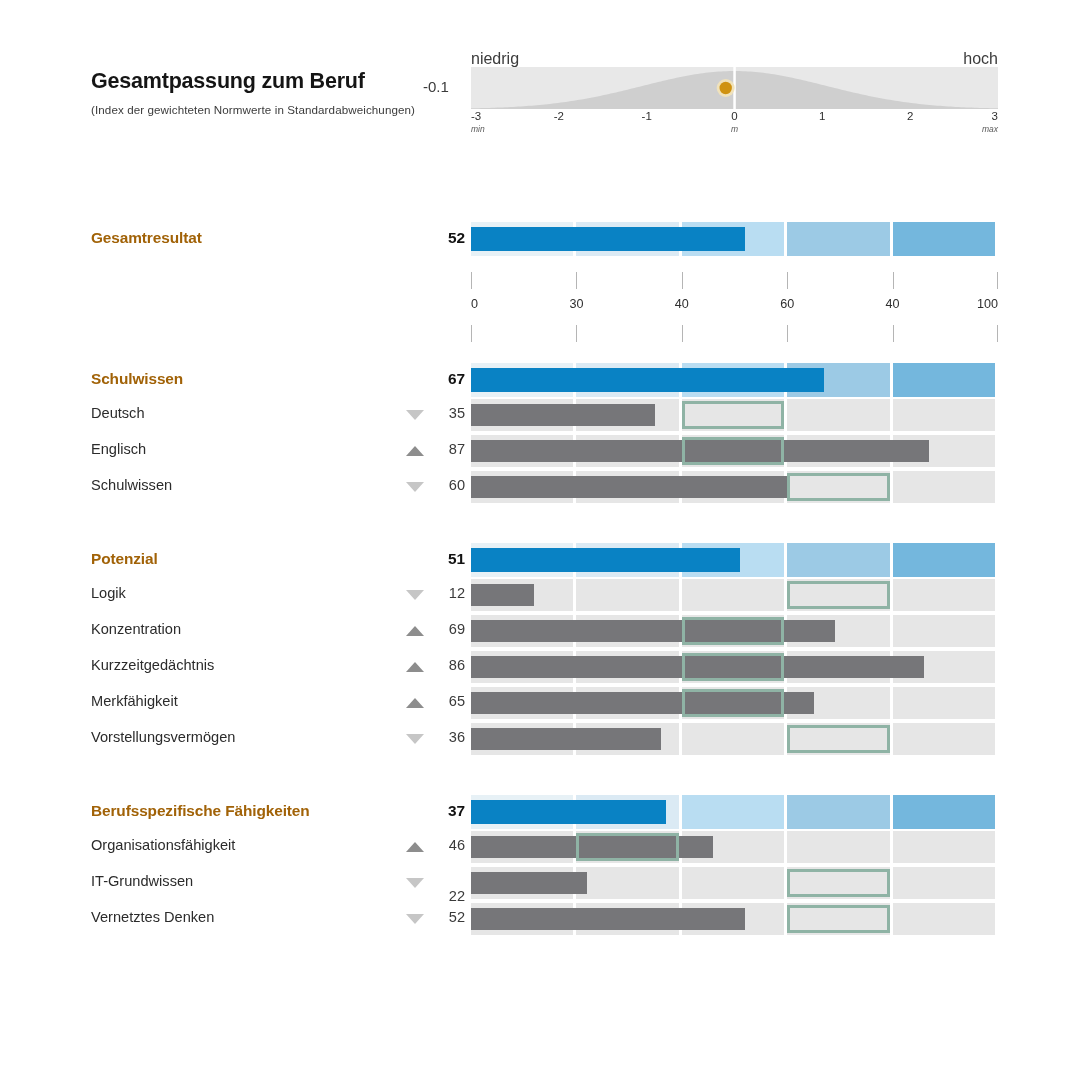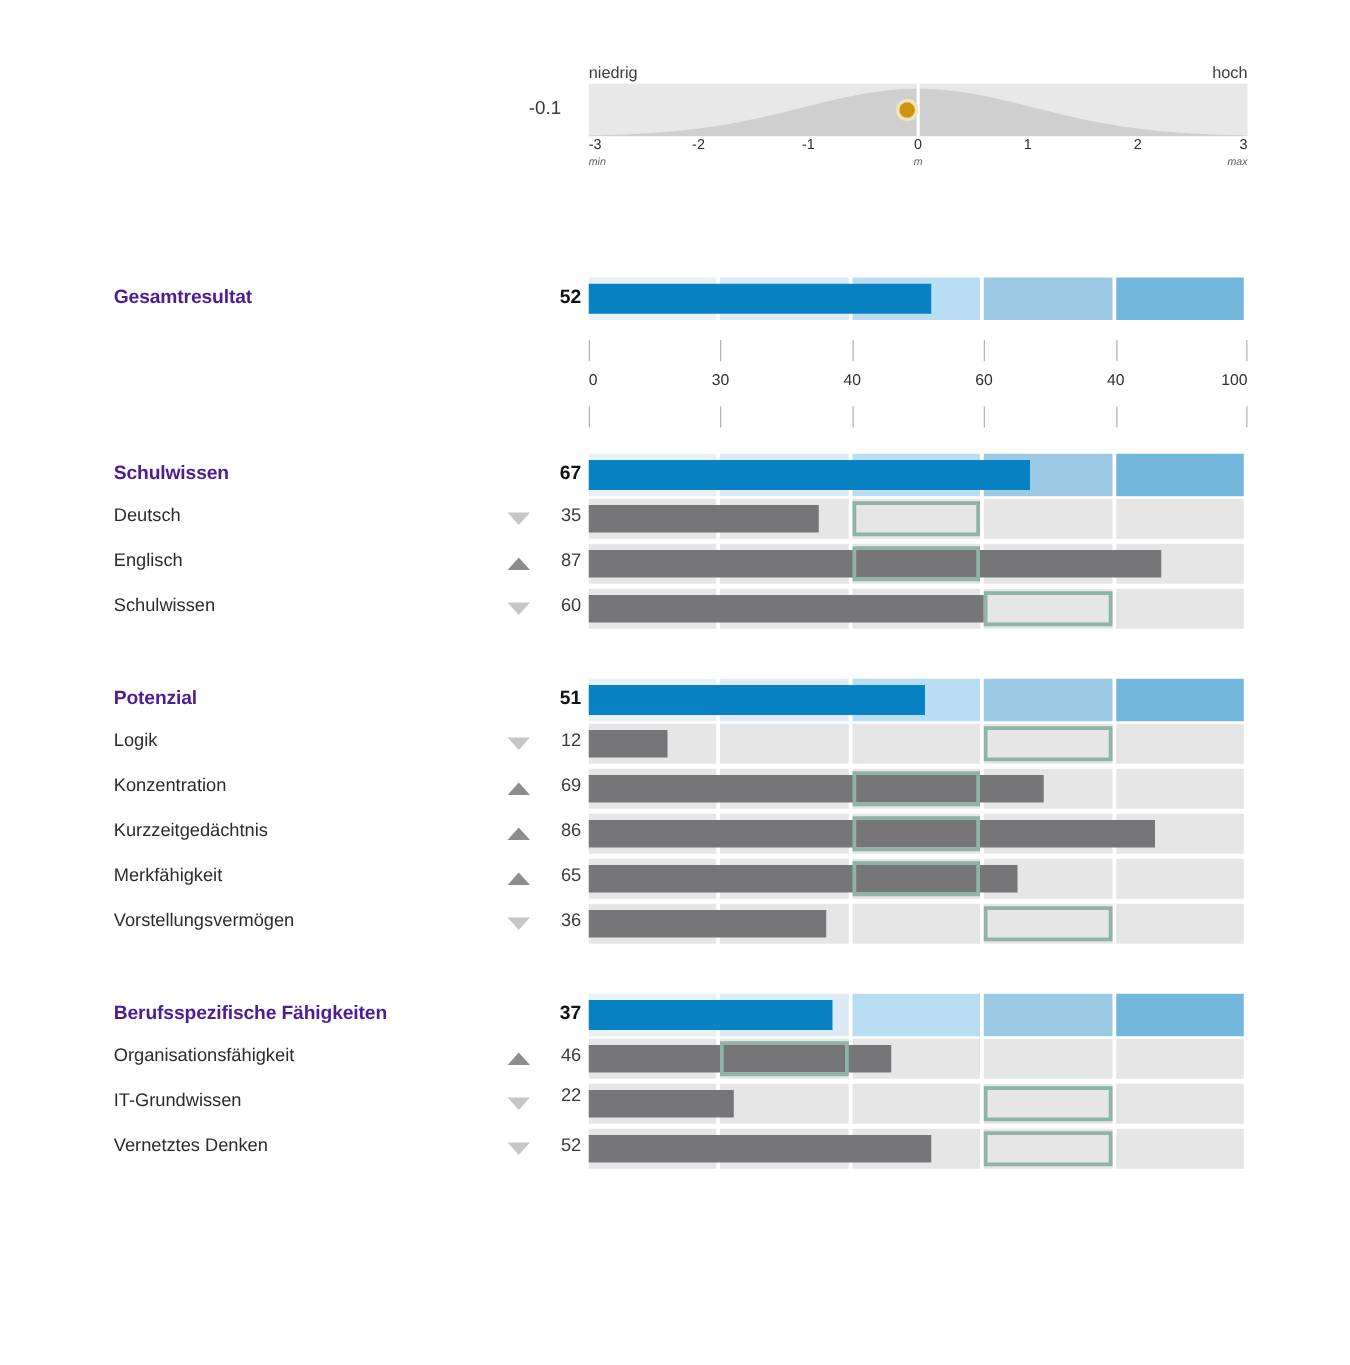--- a/index.html
+++ b/index.html
@@ -12,35 +12,35 @@
 
   
   .hdr{position:absolute;left:91px;top:70px;width:360px;}
   .hdr-title{font-size:21.5px;font-weight:bold;letter-spacing:-0.2px;color:#151515;line-height:1.1;white-space:nowrap;}
   .hdr-sub{font-size:11.6px;color:#3b3b3b;margin-top:9px;letter-spacing:.1px;white-space:nowrap;}
   .hdr-value{position:absolute;left:423px;top:78px;font-size:15px;color:#3b3b3b;}
 
   
   .dist{position:absolute;left:471px;top:67px;width:527px;height:42px;background:#e8e8e8;}
   .dist svg{display:block;}
-  .dist-cap{position:absolute;font-size:13px;color:#3b3b3b;}
+  .dist-cap{position:absolute;font-size:16px;color:#3b3b3b;}
   .cap-low{left:471px;top:50px;}
   .cap-high{left:998px;top:50px;transform:translateX(-100%);text-align:center;}
   .dist-axis{position:absolute;left:471px;top:111px;width:527px;height:24px;}
   .dt{position:absolute;text-align:center;transform:translateX(-50%);}
   .dt .n{font-size:11.5px;color:#2f2f2f;line-height:1;}
   .dt .m{font-size:8.5px;font-style:italic;color:#5a5a5a;line-height:1;margin-top:2px;}
   .dt.first{transform:none;text-align:left;}
   .dt.last{transform:translateX(-100%);text-align:right;}
 
   
   .chart{position:absolute;left:0;top:0;width:1080px;}
   .row{position:absolute;left:0;width:1080px;}
   .row-label{position:absolute;left:91px;font-size:14.6px;color:#2b2b2b;white-space:nowrap;}
-  .row.main .row-label{font-weight:bold;font-size:15.4px;color:#4c1d95;letter-spacing:-.1px;}
+  .row.main .row-label{font-weight:bold;font-size:15.4px;color:#a16207;letter-spacing:-.1px;}
   .row-value{position:absolute;right:615px;font-size:14.6px;color:#3a3a3a;text-align:right;}
   .row.main .row-value{font-weight:bold;color:#121212;font-size:15.4px;}
   .arrow{position:absolute;left:406px;width:20px;height:12px;}
   .arrow i{display:block;width:0;height:0;border-left:9px solid transparent;border-right:9px solid transparent;}
   .arrow.up i{border-bottom:10px solid #8d8d8d;}
   .arrow.down i{border-top:10px solid #c6c6c6;}
 
   
   .track{position:absolute;left:471px;width:527px;}
   .seg{position:absolute;top:0;bottom:0;}
@@ -56,20 +56,24 @@
   .axis .tick.t-dn{bottom:0;height:17px;}
   .axis .lab{position:absolute;top:25px;font-size:12.6px;color:#2f2f2f;transform:translateX(-50%);}
   .axis .lab.first{transform:none;}
   .axis .lab.last{transform:translateX(-100%);}
 </style>
 </head>
 <body>
 
 <div class="page">
 
+  <div class="hdr">
+    <div class="hdr-title">Gesamtpassung zum Beruf</div>
+    <div class="hdr-sub">(Index der gewichteten Normwerte in Standardabweichungen)</div>
+  </div>
   <div class="hdr-value">-0.1</div>
 
   <div class="dist-cap cap-low">niedrig</div>
   <div class="dist-cap cap-high">hoch</div>
 
   <div class="dist">
     <svg width="527" height="42" viewBox="0 0 527 42">
       <path id="bell" fill="#cfcfcf" d="M 0 42 L 0.00 41.36 L 2.64 41.31 L 5.27 41.25 L 7.90 41.19 L 10.54 41.12 L 13.18 41.05 L 15.81 40.98 L 18.45 40.90 L 21.08 40.81 L 23.71 40.72 L 26.35 40.62 L 28.98 40.51 L 31.62 40.40 L 34.26 40.28 L 36.89 40.16 L 39.52 40.02 L 42.16 39.88 L 44.80 39.73 L 47.43 39.57 L 50.06 39.41 L 52.70 39.23 L 55.34 39.04 L 57.97 38.85 L 60.61 38.64 L 63.24 38.42 L 65.88 38.19 L 68.51 37.96 L 71.15 37.70 L 73.78 37.44 L 76.41 37.17 L 79.05 36.88 L 81.69 36.58 L 84.32 36.27 L 86.95 35.94 L 89.59 35.60 L 92.22 35.25 L 94.86 34.89 L 97.50 34.51 L 100.13 34.11 L 102.77 33.71 L 105.40 33.29 L 108.03 32.85 L 110.67 32.40 L 113.30 31.94 L 115.94 31.47 L 118.58 30.98 L 121.21 30.47 L 123.84 29.96 L 126.48 29.43 L 129.12 28.89 L 131.75 28.33 L 134.38 27.77 L 137.02 27.19 L 139.66 26.61 L 142.29 26.01 L 144.93 25.40 L 147.56 24.79 L 150.19 24.16 L 152.83 23.53 L 155.47 22.90 L 158.10 22.25 L 160.73 21.60 L 163.37 20.95 L 166.00 20.30 L 168.64 19.64 L 171.28 18.98 L 173.91 18.32 L 176.55 17.66 L 179.18 17.00 L 181.81 16.35 L 184.45 15.70 L 187.08 15.06 L 189.72 14.43 L 192.35 13.80 L 194.99 13.18 L 197.63 12.57 L 200.26 11.98 L 202.90 11.39 L 205.53 10.83 L 208.17 10.27 L 210.80 9.74 L 213.44 9.22 L 216.07 8.72 L 218.70 8.24 L 221.34 7.78 L 223.97 7.34 L 226.61 6.93 L 229.25 6.54 L 231.88 6.17 L 234.52 5.84 L 237.15 5.52 L 239.78 5.24 L 242.42 4.98 L 245.06 4.75 L 247.69 4.56 L 250.32 4.39 L 252.96 4.25 L 255.59 4.14 L 258.23 4.06 L 260.87 4.02 L 263.50 4.00 L 266.13 4.02 L 268.77 4.06 L 271.41 4.14 L 274.04 4.25 L 276.68 4.39 L 279.31 4.56 L 281.94 4.75 L 284.58 4.98 L 287.22 5.24 L 289.85 5.52 L 292.49 5.84 L 295.12 6.17 L 297.75 6.54 L 300.39 6.93 L 303.02 7.34 L 305.66 7.78 L 308.29 8.24 L 310.93 8.72 L 313.56 9.22 L 316.20 9.74 L 318.83 10.27 L 321.47 10.83 L 324.11 11.39 L 326.74 11.98 L 329.38 12.57 L 332.01 13.18 L 334.64 13.80 L 337.28 14.43 L 339.92 15.06 L 342.55 15.70 L 345.19 16.35 L 347.82 17.00 L 350.46 17.66 L 353.09 18.32 L 355.73 18.98 L 358.36 19.64 L 361.00 20.30 L 363.63 20.95 L 366.26 21.60 L 368.90 22.25 L 371.53 22.90 L 374.17 23.53 L 376.81 24.16 L 379.44 24.79 L 382.07 25.40 L 384.71 26.01 L 387.34 26.61 L 389.98 27.19 L 392.62 27.77 L 395.25 28.33 L 397.88 28.89 L 400.52 29.43 L 403.16 29.96 L 405.79 30.47 L 408.43 30.98 L 411.06 31.47 L 413.69 31.94 L 416.33 32.40 L 418.97 32.85 L 421.60 33.29 L 424.24 33.71 L 426.87 34.11 L 429.50 34.51 L 432.14 34.89 L 434.77 35.25 L 437.41 35.60 L 440.04 35.94 L 442.68 36.27 L 445.31 36.58 L 447.95 36.88 L 450.58 37.17 L 453.22 37.44 L 455.86 37.70 L 458.49 37.96 L 461.13 38.19 L 463.76 38.42 L 466.39 38.64 L 469.03 38.85 L 471.67 39.04 L 474.30 39.23 L 476.94 39.41 L 479.57 39.57 L 482.21 39.73 L 484.84 39.88 L 487.48 40.02 L 490.11 40.16 L 492.75 40.28 L 495.38 40.40 L 498.01 40.51 L 500.65 40.62 L 503.28 40.72 L 505.92 40.81 L 508.56 40.90 L 511.19 40.98 L 513.82 41.05 L 516.46 41.12 L 519.10 41.19 L 521.73 41.25 L 524.37 41.31 L 527.00 41.36 L 527 42 Z"></path>
       <rect id="meanline" x="262.3" y="0" width="2.5" height="42" fill="#ffffff"></rect>
       <g id="markerdot">
@@ -297,21 +301,21 @@
           <div class="seg" style="left: 421.6px; width: 102.4px; background: rgb(230, 230, 230);"></div>
           <div class="bar grey" style="top: 5px; height: 22px; width: 242.42px;"></div>
           <div class="target" style="left: 105.4px; width: 102.4px; top: 2px; height: 28px; border-color: rgb(143, 179, 165);"></div>
         </div>
       </div>
       <div class="row sub" style="top: 867px; height: 32px;">
         <div class="row-label" style="top: 6px;">IT-Grundwissen</div>
         <div class="arrow down" style="top: 11px;">
           <i></i>
         </div>
-        <div class="row-value" style="top: 2px;">22</div>
+        <div class="row-value" style="top: 21px;">22</div>
         <div class="track" style="top: 0px; height: 32px;">
           <div class="seg" style="left: 0px; width: 102.4px; background: rgb(230, 230, 230);"></div>
           <div class="seg" style="left: 105.4px; width: 102.4px; background: rgb(230, 230, 230);"></div>
           <div class="seg" style="left: 210.8px; width: 102.4px; background: rgb(230, 230, 230);"></div>
           <div class="seg" style="left: 316.2px; width: 102.4px; background: rgb(230, 230, 230);"></div>
           <div class="seg" style="left: 421.6px; width: 102.4px; background: rgb(230, 230, 230);"></div>
           <div class="bar grey" style="top: 5px; height: 22px; width: 115.94px;"></div>
           <div class="target" style="left: 316.2px; width: 102.4px; top: 2px; height: 28px; border-color: rgb(143, 179, 165);"></div>
         </div>
       </div>

